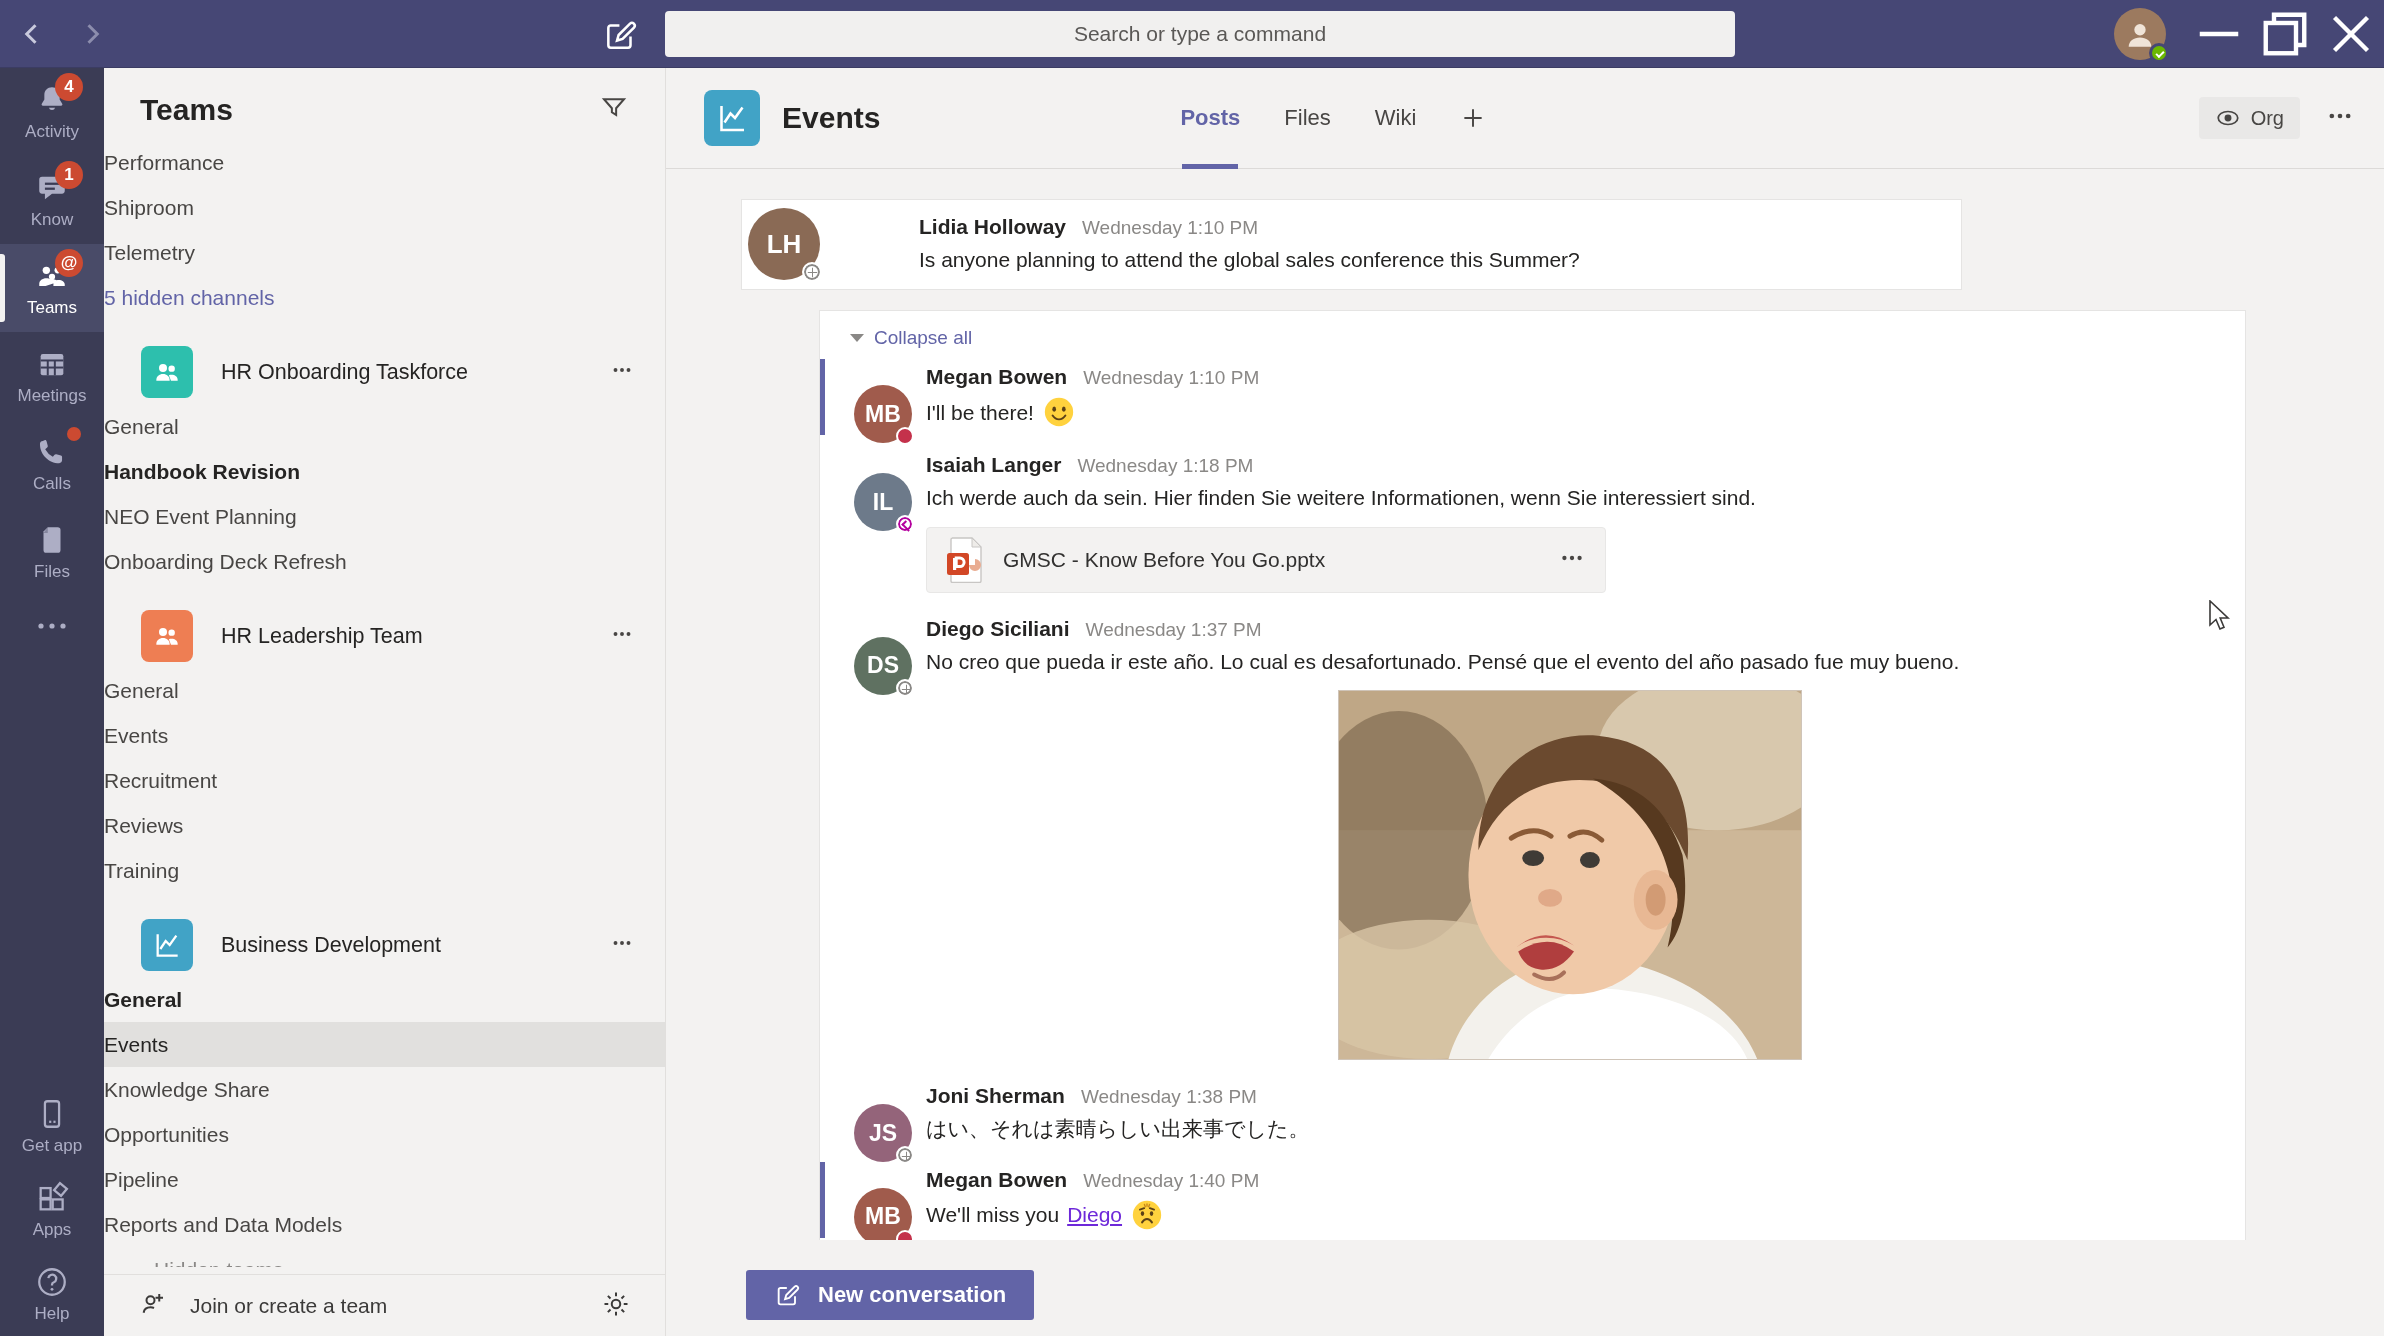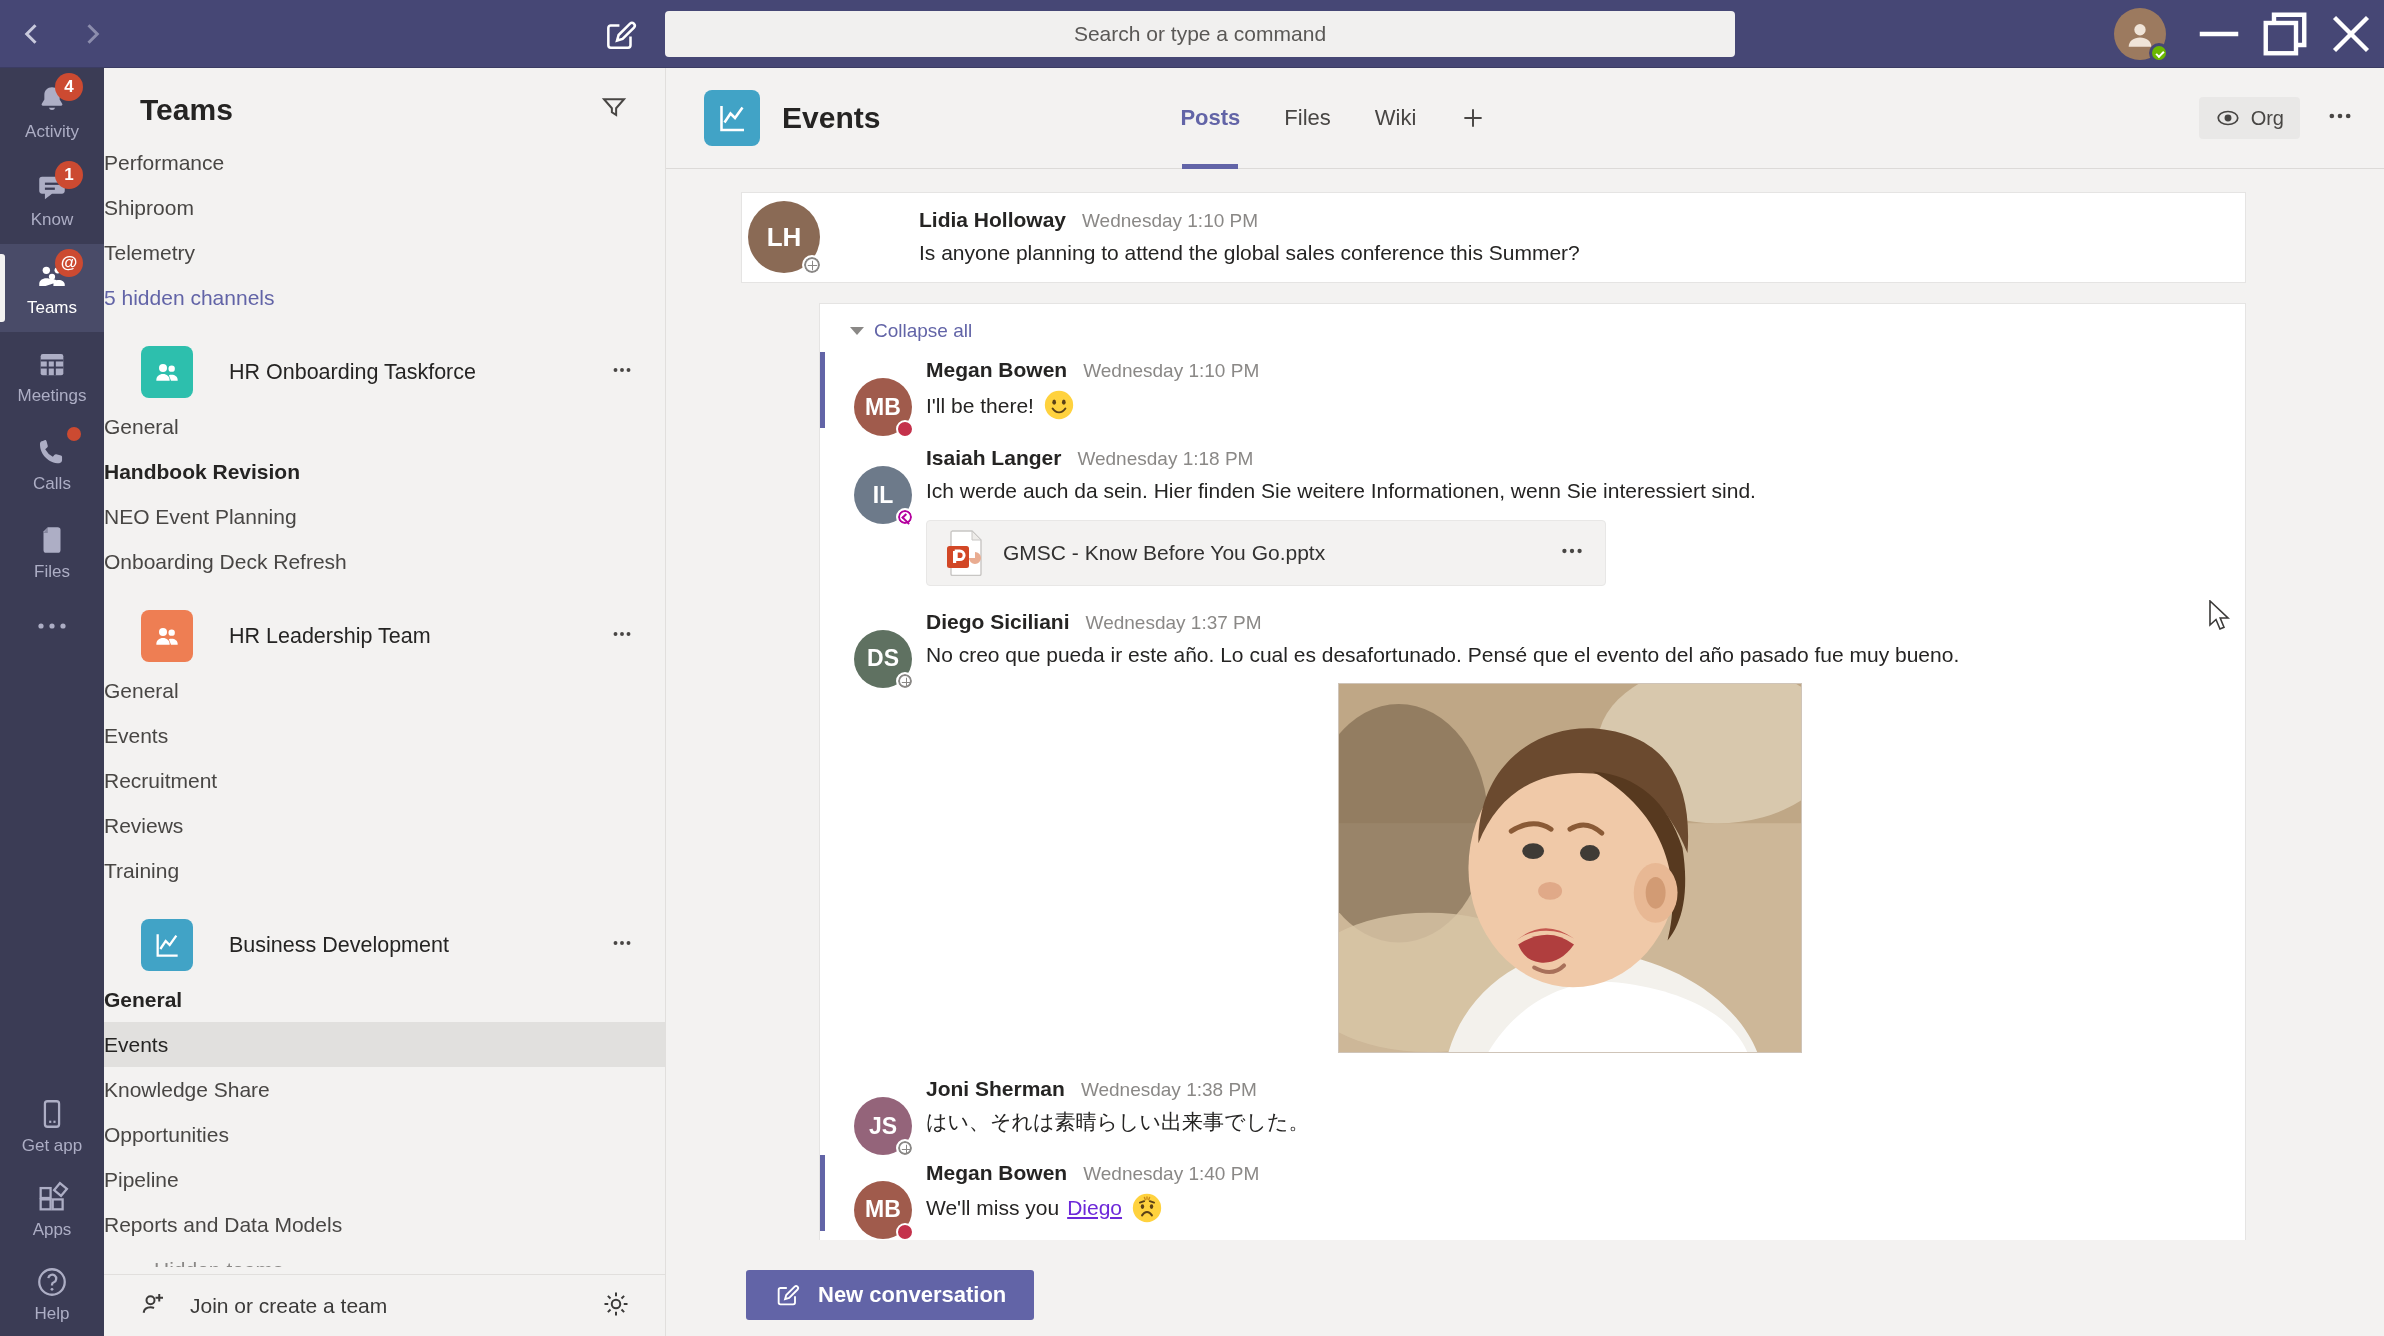--- a/index.html
+++ b/index.html
@@ -57,21 +57,21 @@
   .channel-row { height:45px; display:flex; align-items:center; font-size:21px;
     color:#484644; cursor:pointer; }
   .channel-row.first { margin-top:-12px; }
   .channel-row.link { color:#6264a7; }
   .channel-row.bold { font-weight:bold; color:#252423; }
   .channel-row.selected { background:#e1e0de; color:#252423; }
   .team-row { height:64px; margin-top:20px; display:flex; align-items:center; padding:0 30px 0 37px; cursor:pointer; }
   .team-icon { width:52px; height:52px; border-radius:8px; flex:none; display:flex; align-items:center;
     justify-content:center; color:#fff; }
   .team-icon svg { width:32px; height:32px; }
-  .team-name { margin-left:36px; font-size:21.5px; color:#252423; flex:1; }
+  .team-name { margin-left:28px; font-size:21.5px; color:#252423; flex:1; }
   .row-dots { color:#484644; }
   .row-dots svg { width:26px; height:26px; }
   .hidden-teams-clip { height:20px; overflow:hidden; }
   .hidden-teams-clip .channel-row { color:#8a8886; }
   .sb-footer { height:62px; border-top:1px solid #e1dfdd; display:flex; align-items:center;
     padding:0 34px; gap:22px; flex:none; }
   .sb-footer svg { width:30px; height:30px; color:#3b3a39; }
   .join-label { flex:1; font-size:21px; color:#3b3a39; }
 
   
@@ -90,21 +90,21 @@
   .tab-plus svg { width:26px; height:26px; }
   .hdr-right { margin-left:auto; margin-right:30px; display:flex; align-items:center; gap:26px; }
   .org-pill { display:flex; align-items:center; gap:10px; background:#e9e8e7; border-radius:4px;
     padding:8px 16px; color:#484644; font-size:20px; cursor:pointer; }
   .org-pill svg { width:26px; height:26px; }
   .hdr-dots { color:#484644; cursor:pointer; }
   .hdr-dots svg { width:28px; height:28px; }
 
   
   .convo { flex:1; position:relative; overflow:hidden; padding-left:75px; }
-  .root-card { position:relative; margin-top:23px; width:1505px; background:#fff;
+  .root-card { position:relative; margin-top:30px; width:1221px; background:#fff;
     border:1px solid #e5e4e3; padding:15px 24px 15px 177px; min-height:88px; }
   .avatar { border-radius:50%; color:#fff; font-weight:bold; display:flex; align-items:center;
     justify-content:center; position:absolute; }
   .root-card .avatar { left:6px; top:8px; width:72px; height:72px; font-size:26px; }
   .msg-head { display:flex; align-items:baseline; gap:16px; }
   .msg-name { font-size:21px; font-weight:bold; color:#252423; }
   .msg-time { font-size:19px; color:#8a8886; }
   .msg-text { margin-top:6px; font-size:21px; color:#252423; line-height:1.4; display:flex; align-items:center; gap:8px; flex-wrap:wrap; }
   .status { position:absolute; right:-2px; bottom:-2px; width:20px; height:20px; border-radius:50%;
     background:#fff; border:2px solid #fff; }

